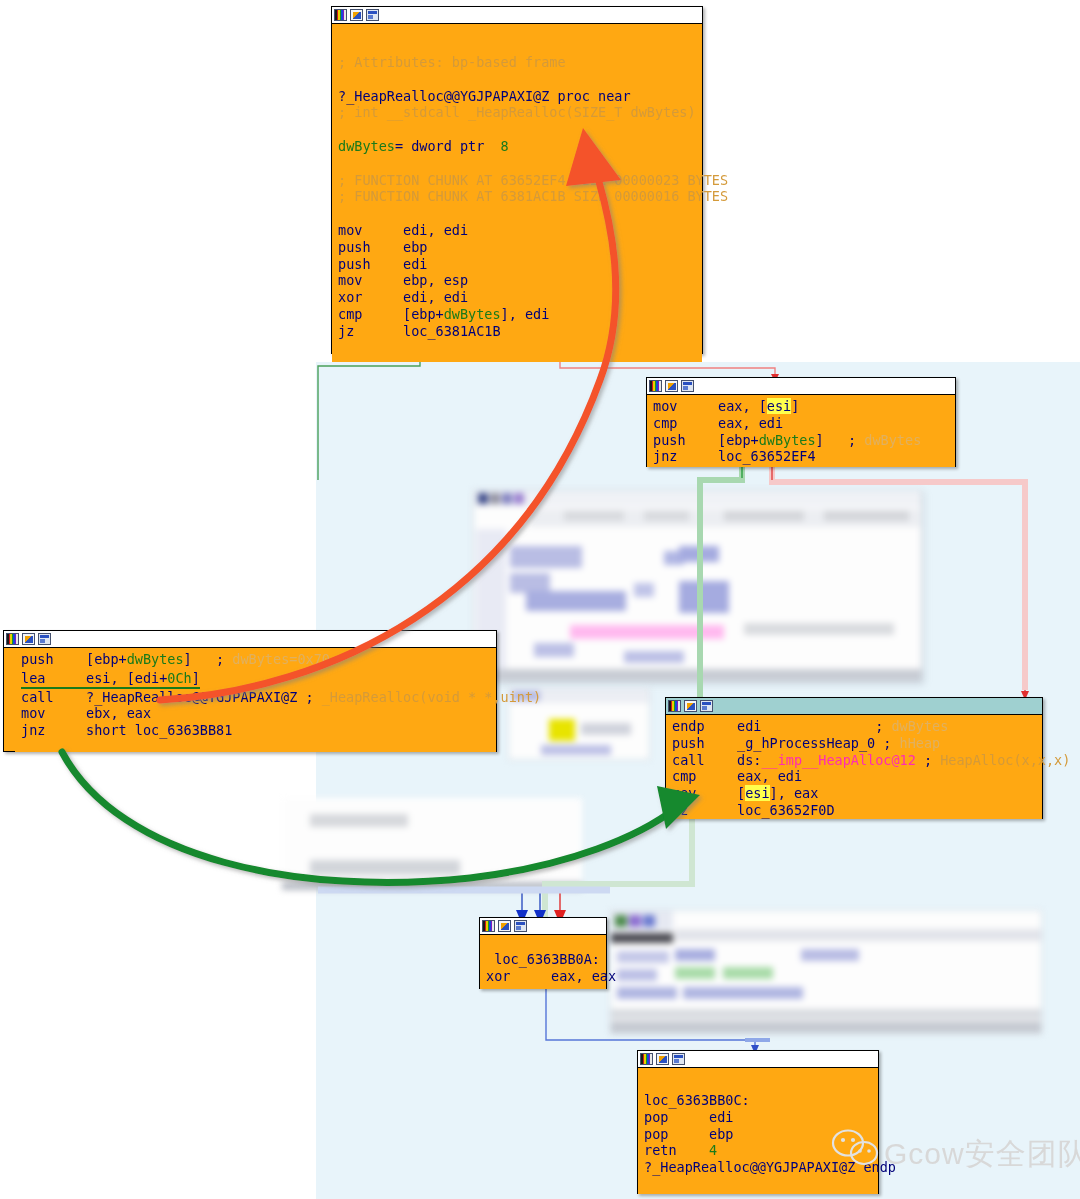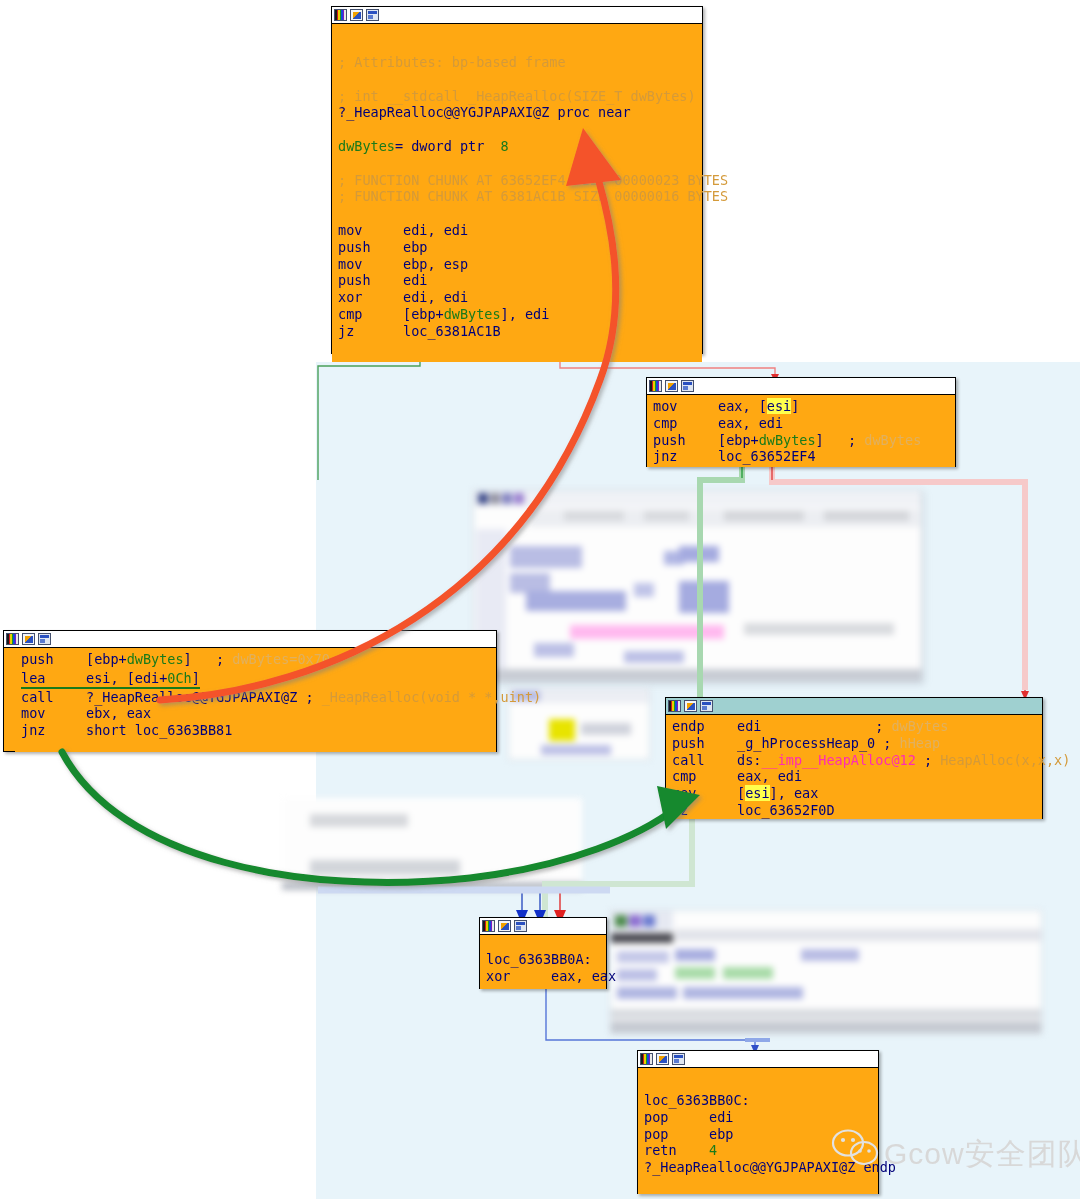--- a/index.html
+++ b/index.html
@@ -162,32 +162,32 @@
 
   <div class="node" style="left:331px;top:6px;width:372px;height:348px;">
     <div class="titlebar">
       <span class="ticon pal"></span>
       <span class="ticon pen"></span>
       <span class="ticon win"></span>
     </div>
     <div class="body" style="height:330px;padding-top:22px;margin-top:8px;">
       <div class="asm"><span class="cmt">; Attributes: bp-based frame</span></div>
       <div class="asm">&nbsp;</div>
+      <div class="asm"><span class="lbl">?_HeapRealloc@@YGJPAPAXI@Z proc near</span></div>
       <div class="asm"><span class="cmt">; int __stdcall _HeapRealloc(SIZE_T dwBytes)</span></div>
-      <div class="asm"><span class="lbl">?_HeapRealloc@@YGJPAPAXI@Z proc near</span></div>
       <div class="asm">&nbsp;</div>
       <div class="asm"><span class="var">dwBytes</span><span class="mn">= dword ptr  </span><span class="num">8</span></div>
       <div class="asm">&nbsp;</div>
       <div class="asm"><span class="cmt">; FUNCTION CHUNK AT 63652EF4 SIZE 00000023 BYTES</span></div>
       <div class="asm"><span class="cmt">; FUNCTION CHUNK AT 6381AC1B SIZE 00000016 BYTES</span></div>
       <div class="asm">&nbsp;</div>
       <div class="asm"><span class="mn">mov     edi, edi</span></div>
       <div class="asm"><span class="mn">push    ebp</span></div>
+      <div class="asm"><span class="mn">push    edi</span></div>
       <div class="asm"><span class="mn">mov     ebp, esp</span></div>
-      <div class="asm"><span class="mn">push    edi</span></div>
       <div class="asm"><span class="mn">xor     edi, edi</span></div>
       <div class="asm"><span class="mn">cmp     [ebp+</span><span class="var">dwBytes</span><span class="mn">], edi</span></div>
       <div class="asm"><span class="mn">jz      loc_6381AC1B</span></div>
     </div>
   </div>
 
   <div class="node" style="left:646px;top:377px;width:310px;height:90px;">
     <div class="titlebar">
       <span class="ticon pal"></span>
       <span class="ticon pen"></span>
@@ -225,21 +225,21 @@
     <div class="body" style="height:104px;">
       <div class="asm"><span class="mn">endp    edi              ; </span><span class="cmt2">dwBytes</span></div>
       <div class="asm"><span class="mn">push    _g_hProcessHeap_0 ; </span><span class="cmt2">hHeap</span></div>
       <div class="asm"><span class="mn">call    ds:</span><span class="imp">__imp__HeapAlloc@12</span><span class="mn"> ; </span><span class="cmt">HeapAlloc(x,x,x)</span></div>
       <div class="asm"><span class="mn">cmp     eax, edi</span></div>
       <div class="asm"><span class="mn">mov     [</span><span class="hl">esi</span><span class="mn">], eax</span></div>
       <div class="asm"><span class="mn">jz      loc_63652F0D</span></div>
     </div>
   </div>
 
-  <div class="node" style="left:479px;top:917px;width:128px;height:72px;">
+  <div class="node" style="left:479px;top:917px;width:128px;height:72px;text-align:right;">
     <div class="titlebar">
       <span class="ticon pal"></span>
       <span class="ticon pen"></span>
       <span class="ticon win"></span>
     </div>
     <div class="body" style="height:54px;padding-top:16px;">
       <div class="asm"><span class="lbl">loc_6363BB0A:</span></div>
       <div class="asm"><span class="mn">xor     eax, eax</span></div>
     </div>
   </div>

